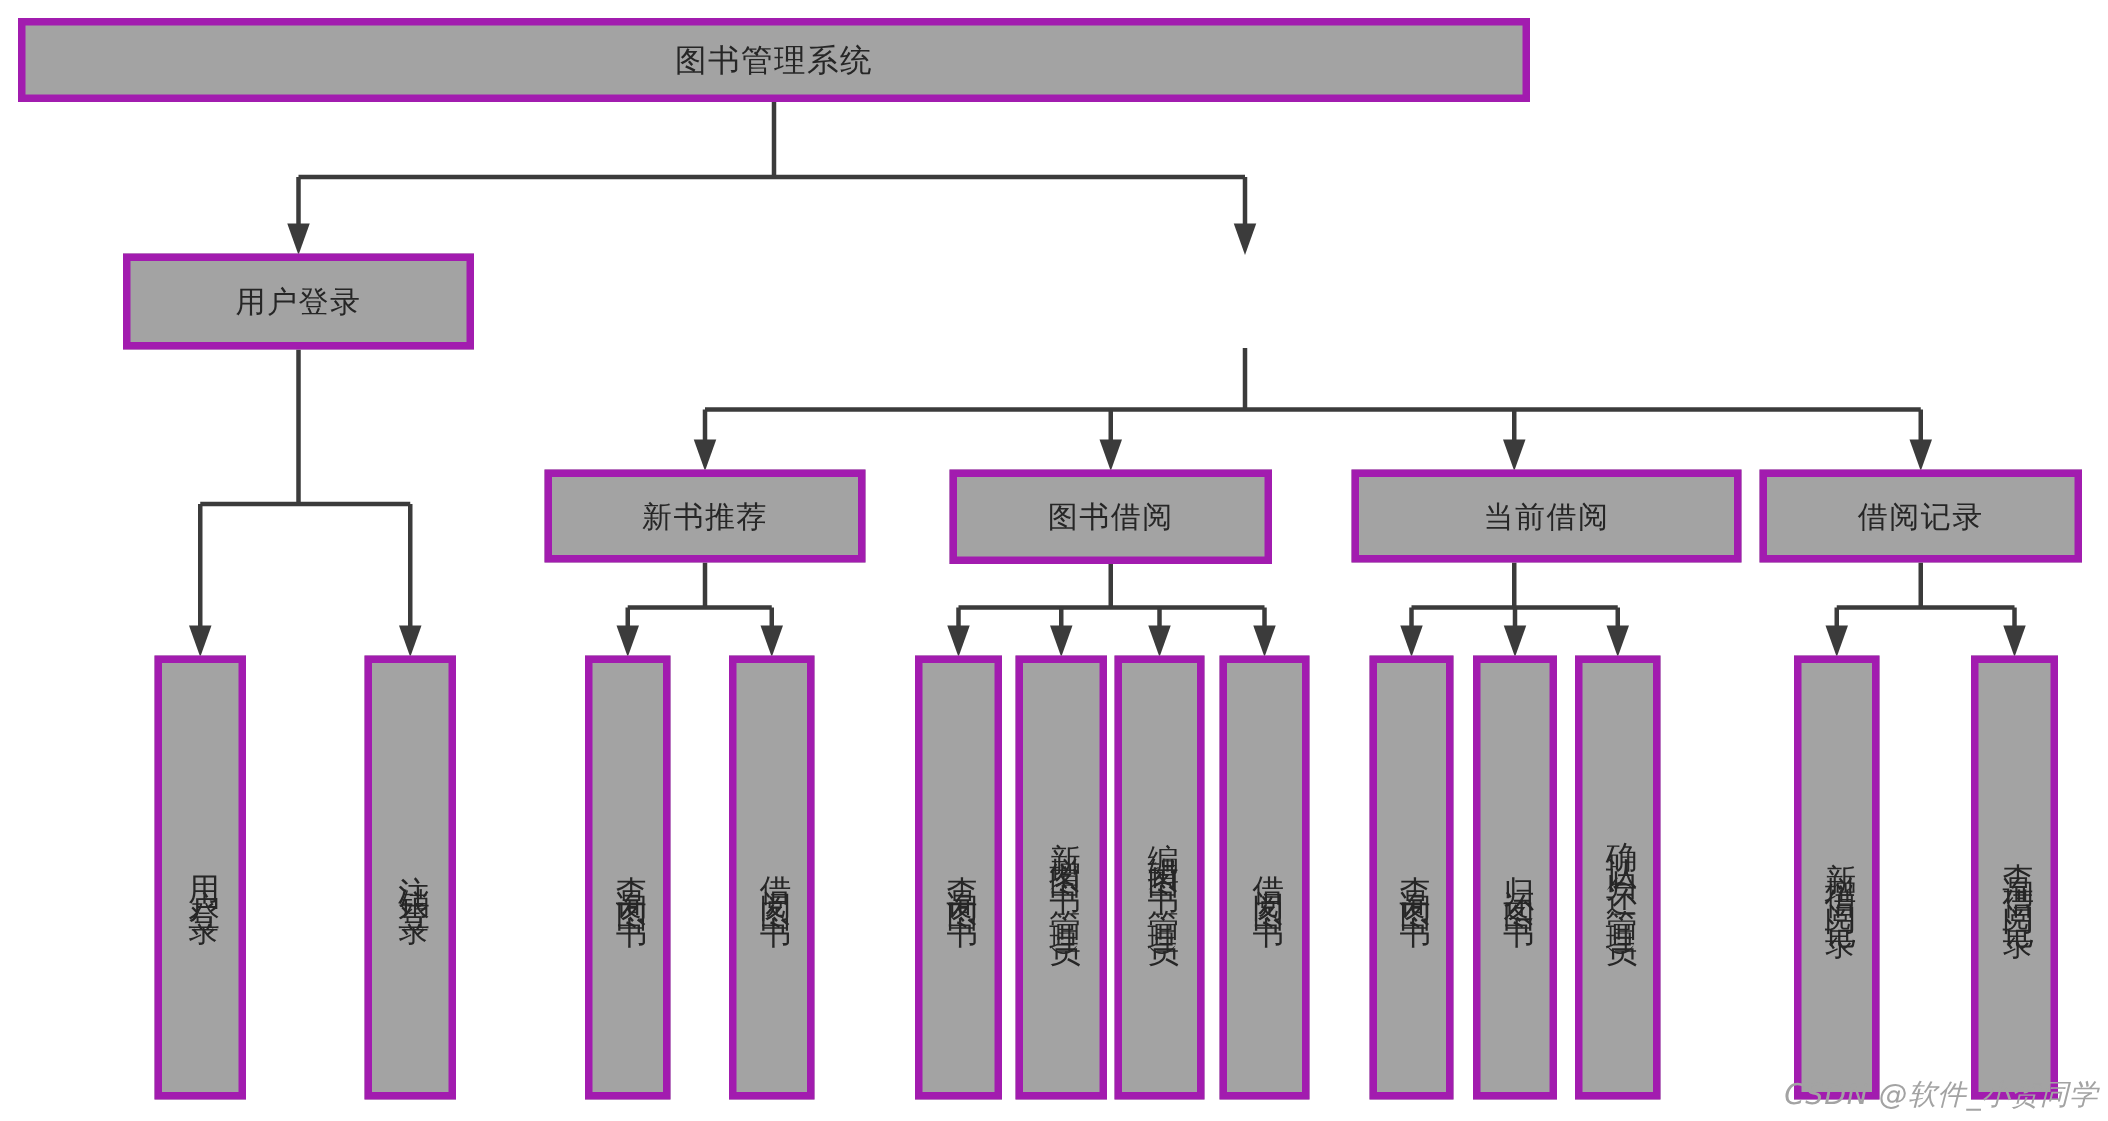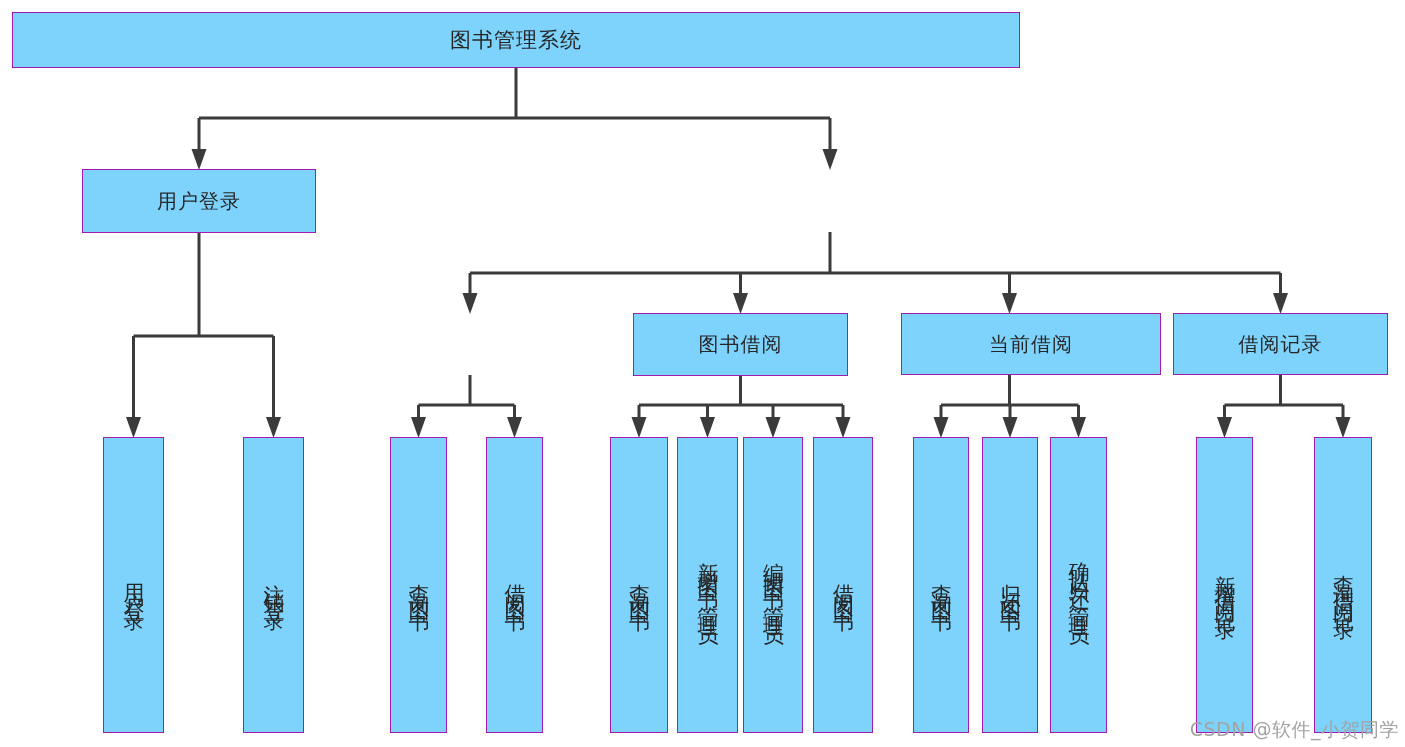--- a/index.html
+++ b/index.html
@@ -17,26 +17,27 @@
   }
   #connector-layer {
     position: absolute;
     left: 0; top: 0;
     width: 1405px;
     height: 747px;
   }
   .node {
     position: absolute;
     box-sizing: border-box;
-    border: 1px solid #a21caf;
-    background: #7dd3fc;
+    border: 5px solid #a21caf;
+    background: #a3a3a3;
     display: flex;
     align-items: center;
     justify-content: center;
     color: #262626;
+    font-family: Liberation Mono, monospace;
   }
   .node.h {
     font-size: 20px;
     letter-spacing: 1px;
     white-space: nowrap;
   }
   .node.root {
     font-size: 21px;
   }
   .node.v span.vtext {
@@ -49,20 +50,21 @@
   }
   #watermark {
     position: absolute;
     right: 6px;
     bottom: 4px;
     font-size: 19px;
     color: #a3a3a3;
     letter-spacing: 0.5px;
     white-space: nowrap;
     z-index: 5;
+    font-style: italic;
   }
 </style>
 </head>
 <body>
 
 <div id="canvas">
   <svg id="connector-layer" width="1405" height="747" viewBox="0 0 1405 747">
       <line x1="516" y1="68" x2="516" y2="118" stroke="#3b3b3b" stroke-width="3"></line>
       <line x1="199" y1="118" x2="830" y2="118" stroke="#3b3b3b" stroke-width="3"></line>
       <line x1="199" y1="118" x2="199" y2="151" stroke="#3b3b3b" stroke-width="3"></line>
@@ -117,20 +119,23 @@
       <polygon points="1335.5,417 1350.5,417 1343,438" fill="#3b3b3b"></polygon>
     </svg>
 
   <div id="watermark">CSDN @软件_小贺同学</div>
 <div class="node h root" style="left: 12px; top: 12px; width: 1008px; height: 56px;">
       <span class="htext">图书管理系统</span>
     </div>
     <div class="node h" style="left: 82px; top: 169px; width: 234px; height: 64px;">
       <span class="htext">用户登录</span>
     </div>
+    <div class="node h" style="left: 363px; top: 313px; width: 214px; height: 62px;">
+      <span class="htext">新书推荐</span>
+    </div>
     <div class="node h" style="left: 633px; top: 313px; width: 215px; height: 63px;">
       <span class="htext">图书借阅</span>
     </div>
     <div class="node h" style="left: 901px; top: 313px; width: 260px; height: 62px;">
       <span class="htext">当前借阅</span>
     </div>
     <div class="node h" style="left: 1173px; top: 313px; width: 215px; height: 62px;">
       <span class="htext">借阅记录</span>
     </div>
     <div class="node v" style="left: 103px; top: 437px; width: 61px; height: 296px;">

